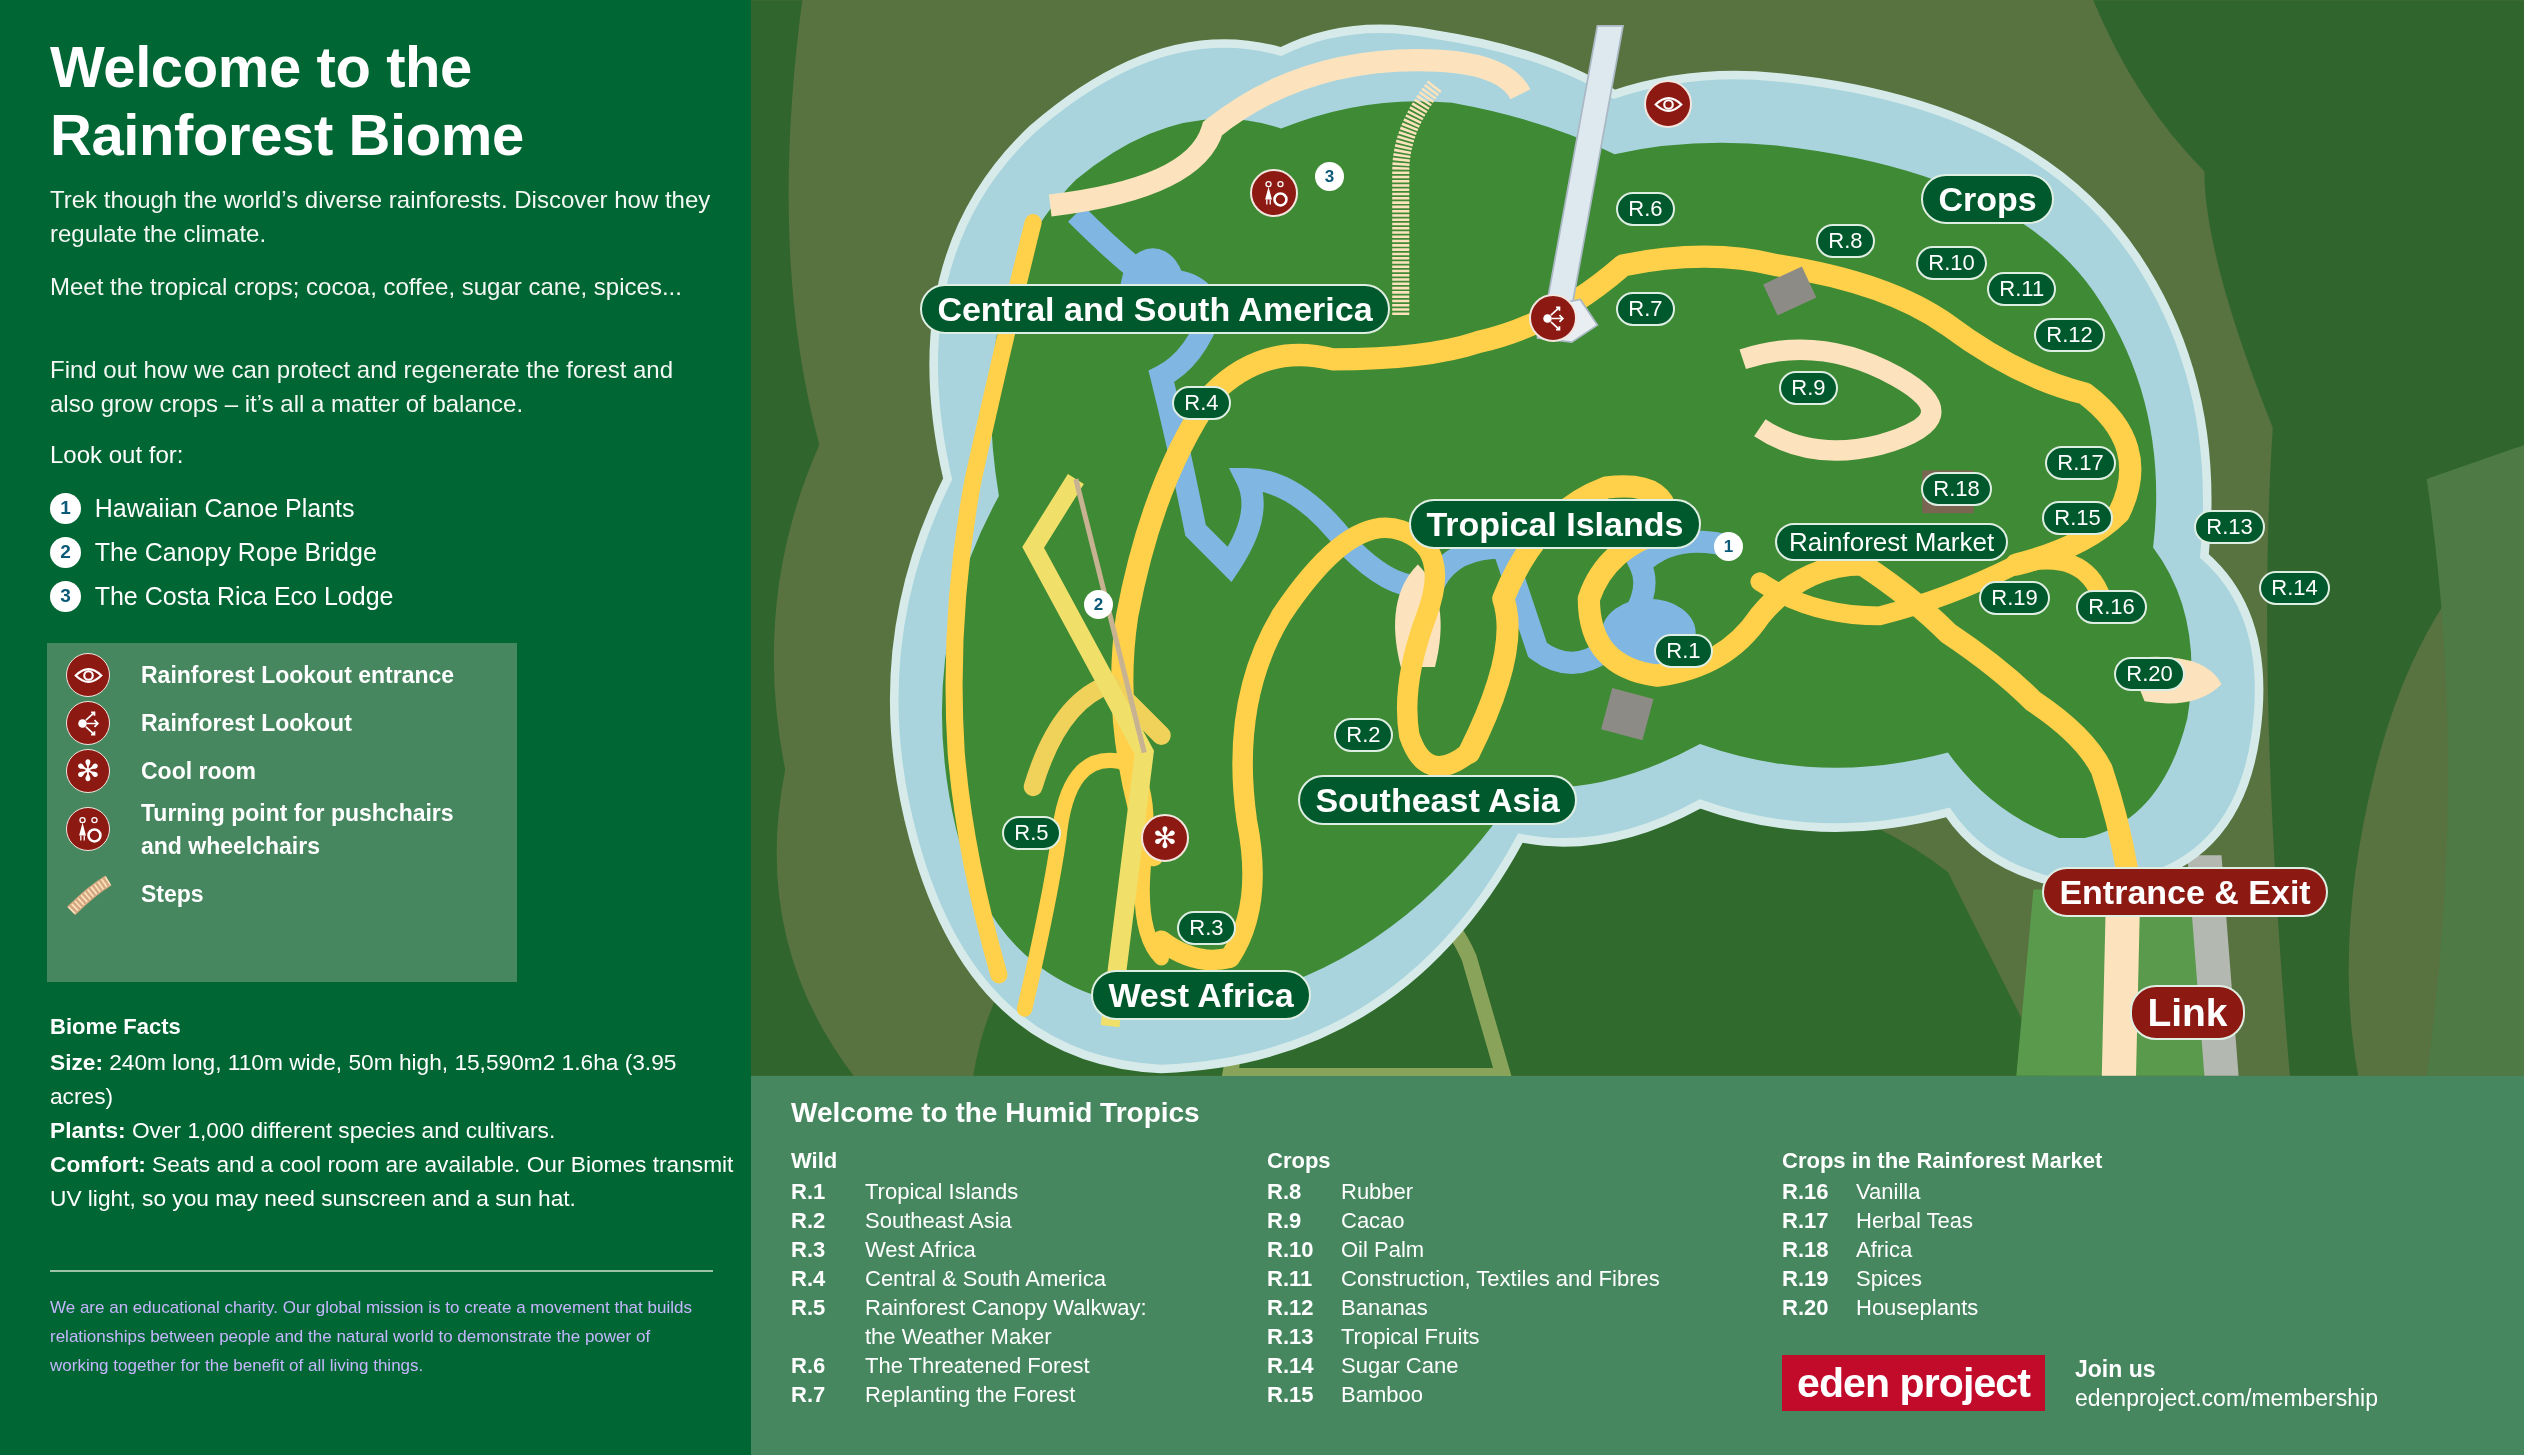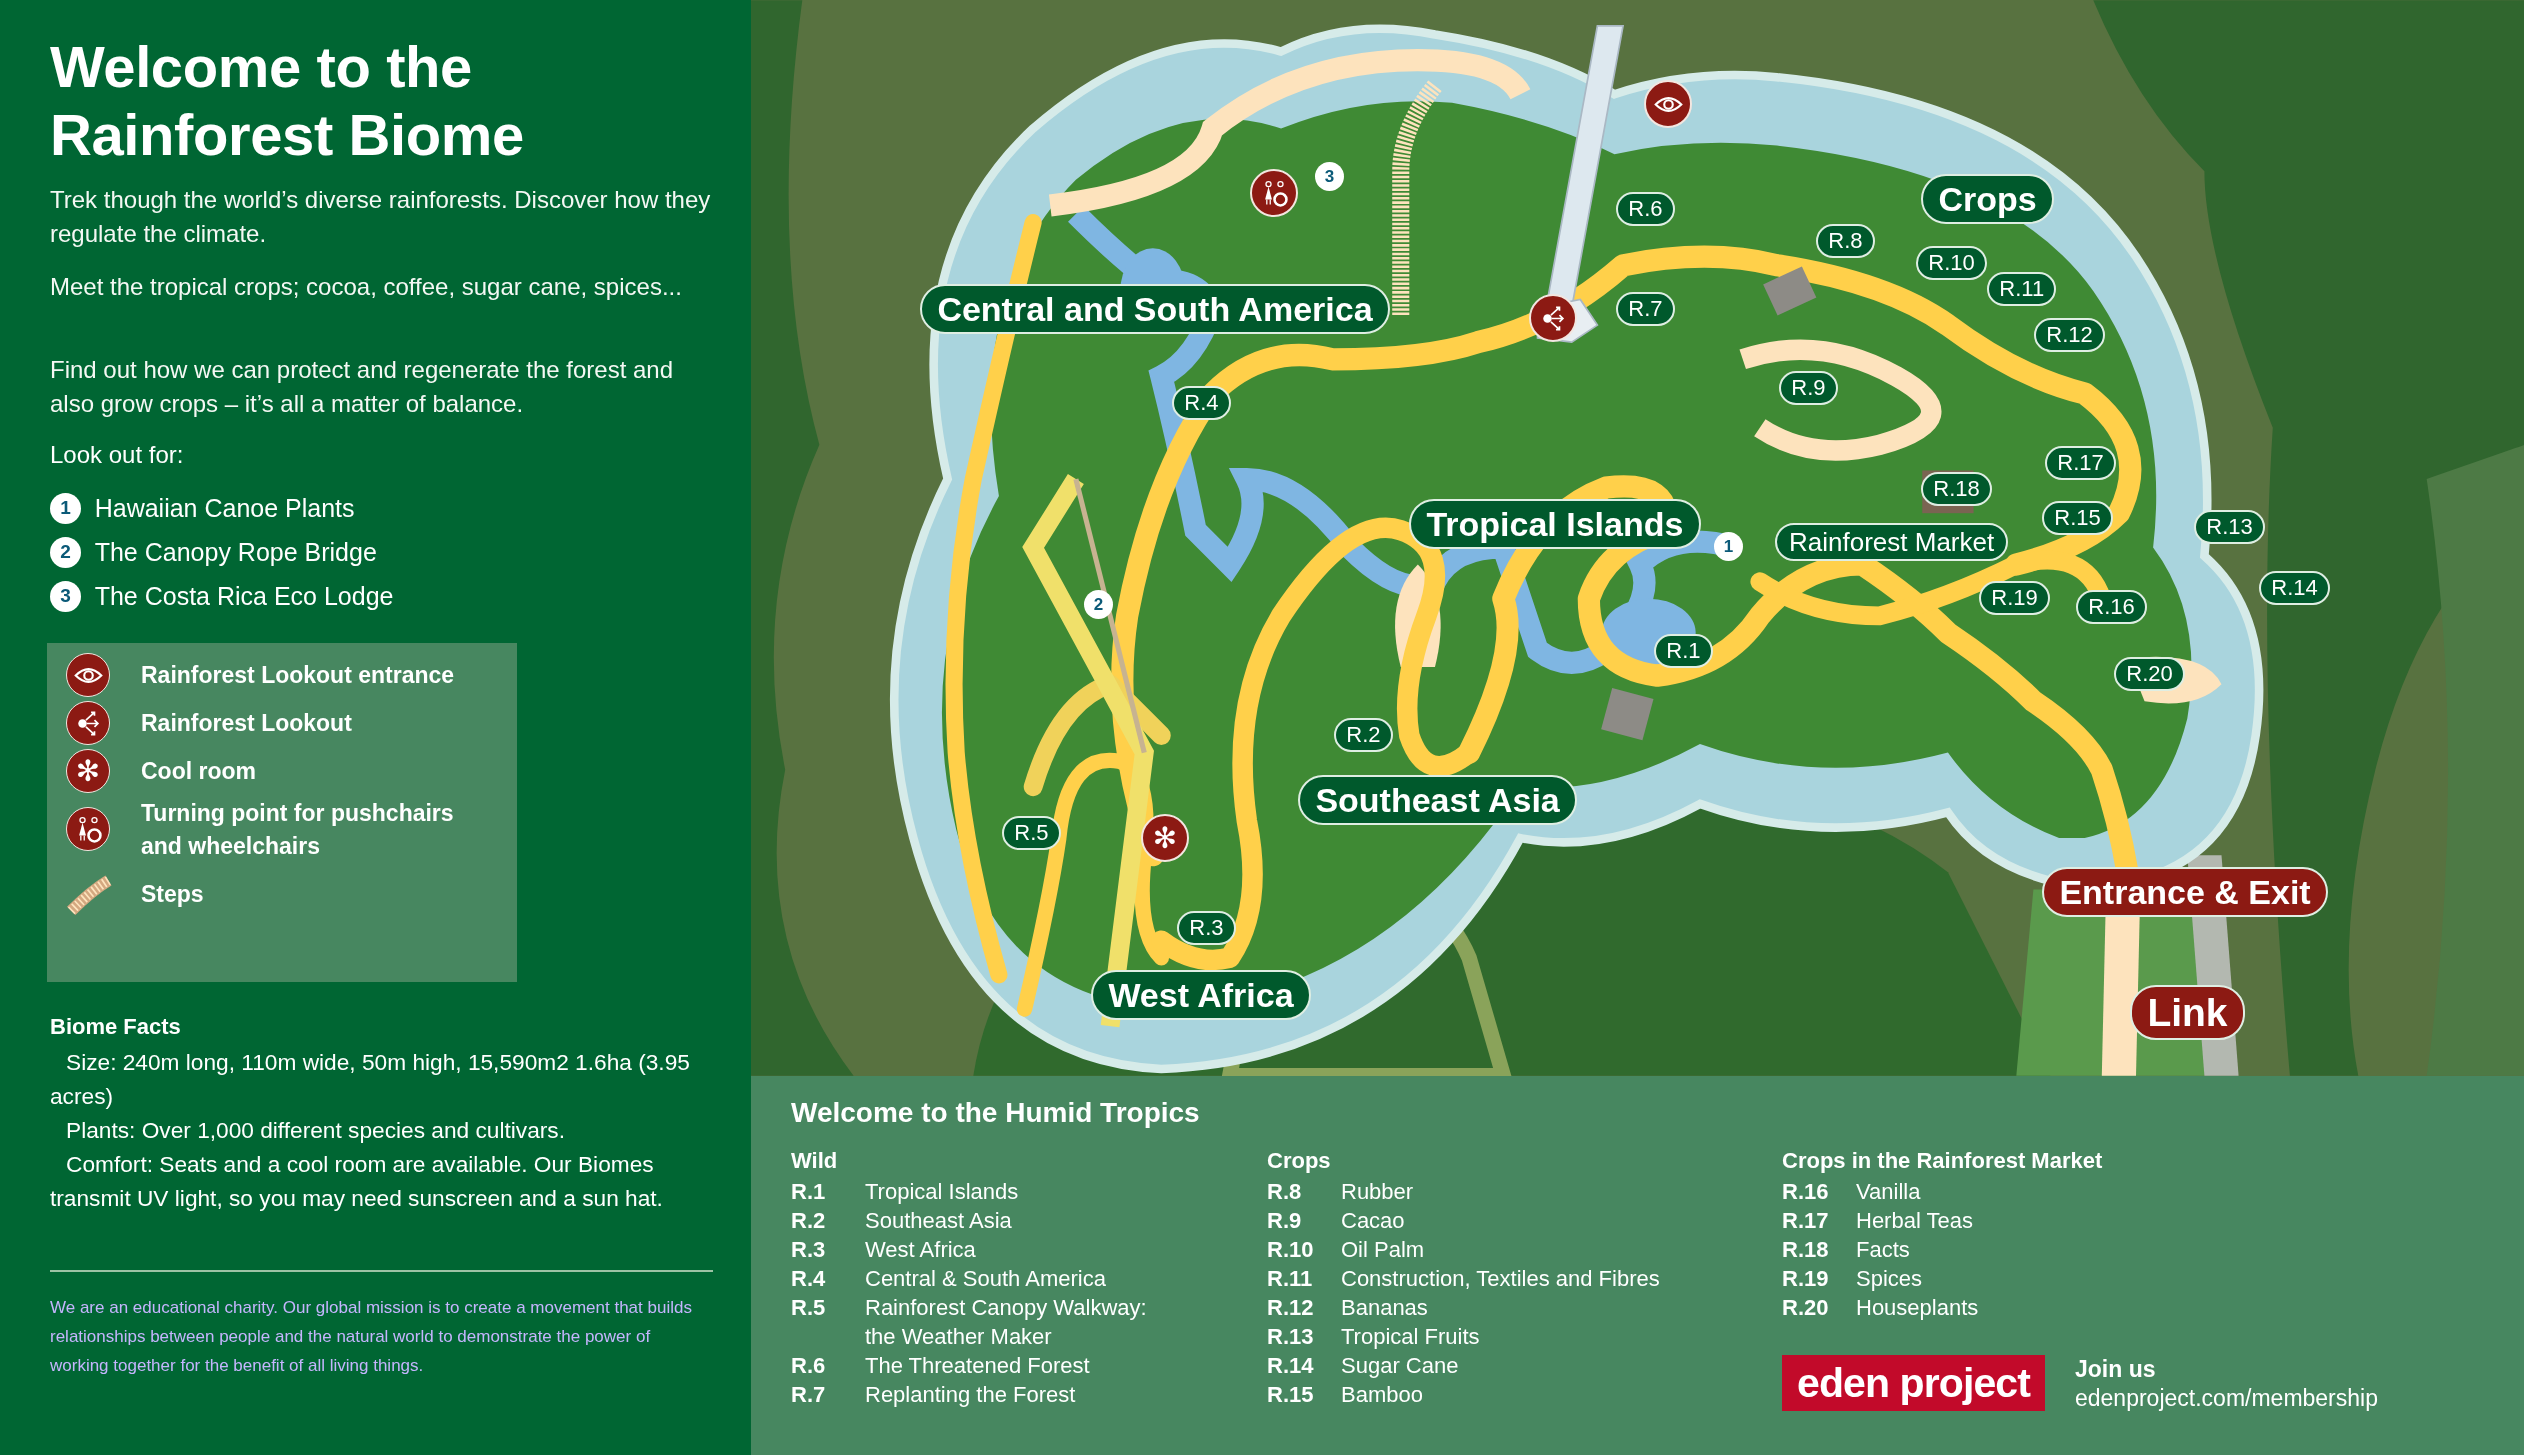--- a/index.html
+++ b/index.html
@@ -15,21 +15,21 @@
   .num-badge { width: 31px; height: 31px; border-radius: 50%; background: #fff; color: #0b5a78; font-weight: bold; font-size: 19px; display: flex; align-items: center; justify-content: center; margin-right: 13.7px; }
 
   .legend-box { position: absolute; left: 47px; top: 643px; width: 470px; height: 339px; background: #478760; }
   .legend-row { position: absolute; left: 0; display: flex; align-items: center; width: 508px; }
   .legend-icon { position: absolute; left: 19px; width: 44px; height: 44px; }
   .legend-label { position: absolute; left: 94px; font-size: 23px; font-weight: bold; line-height: 32.5px; }
   .poi-circle { width: 44px; height: 44px; border-radius: 50%; background: #8c1a13; border: 1.7px solid #f3e6e0; display: flex; align-items: center; justify-content: center; }
 
   .facts-h { position: absolute; left: 50px; top: 1014px; font-size: 22px; font-weight: bold; }
   .facts { position: absolute; left: 50px; top: 1045px; width: 684px; font-size: 22.7px; line-height: 34px; }
-  .facts b { font-weight: normal; margin-left: 16px; }
+  .facts b { font-weight: bold; }
   .divider { position: absolute; left: 50px; top: 1270px; width: 663px; height: 1.7px; background: #9cc3a5; }
   .mission { position: absolute; left: 50px; top: 1293px; width: 650px; font-size: 17px; line-height: 29px; color: #c4b5fd; }
 
   
   #map { position: absolute; left: 751px; top: 0; width: 1774px; height: 1076px; background: #587240; overflow: hidden; }
   .bubble-label { position: absolute; background: #00592c; color: #fff; border: 2.6px solid #dfeee3; border-radius: 22px; font-weight: bold; white-space: nowrap; display: flex; align-items: center; justify-content: center; }
   .big-label { font-size: 34px; height: 50px; padding: 0 15.4px; border-radius: 26px; }
   .r-label { font-size: 22px; height: 34px; padding: 0 10.3px; border-radius: 17px; font-weight: normal; }
   .red-label { background: #8c1a13; }
   .map-num { position: absolute; width: 29px; height: 29px; border-radius: 50%; background: #fff; color: #0b5a78; font-weight: bold; font-size: 17px; display: flex; align-items: center; justify-content: center; }
@@ -316,21 +316,21 @@
     <div class="bp-row">
         <span class="bp-code">R.16</span>
         <span>Vanilla</span>
       </div>
     <div class="bp-row">
         <span class="bp-code">R.17</span>
         <span>Herbal Teas</span>
       </div>
     <div class="bp-row">
         <span class="bp-code">R.18</span>
-        <span>Facts</span>
+        <span>Africa</span>
       </div>
     <div class="bp-row">
         <span class="bp-code">R.19</span>
         <span>Spices</span>
       </div>
     <div class="bp-row">
         <span class="bp-code">R.20</span>
         <span>Houseplants</span>
       </div>
   </div>

